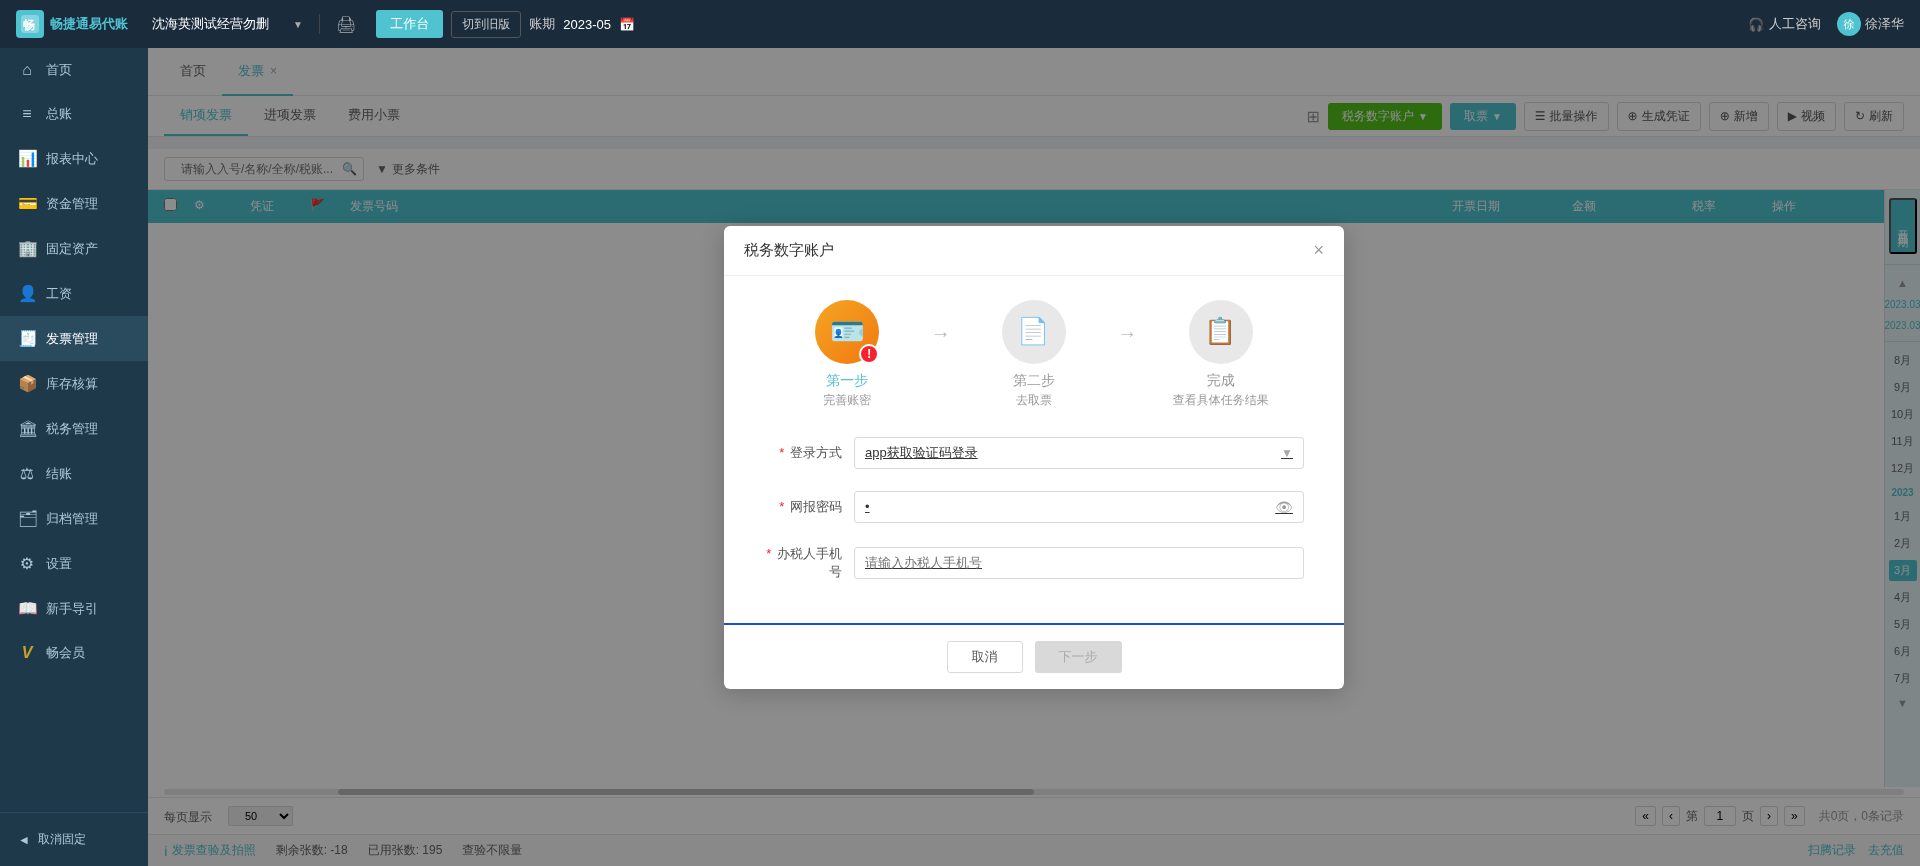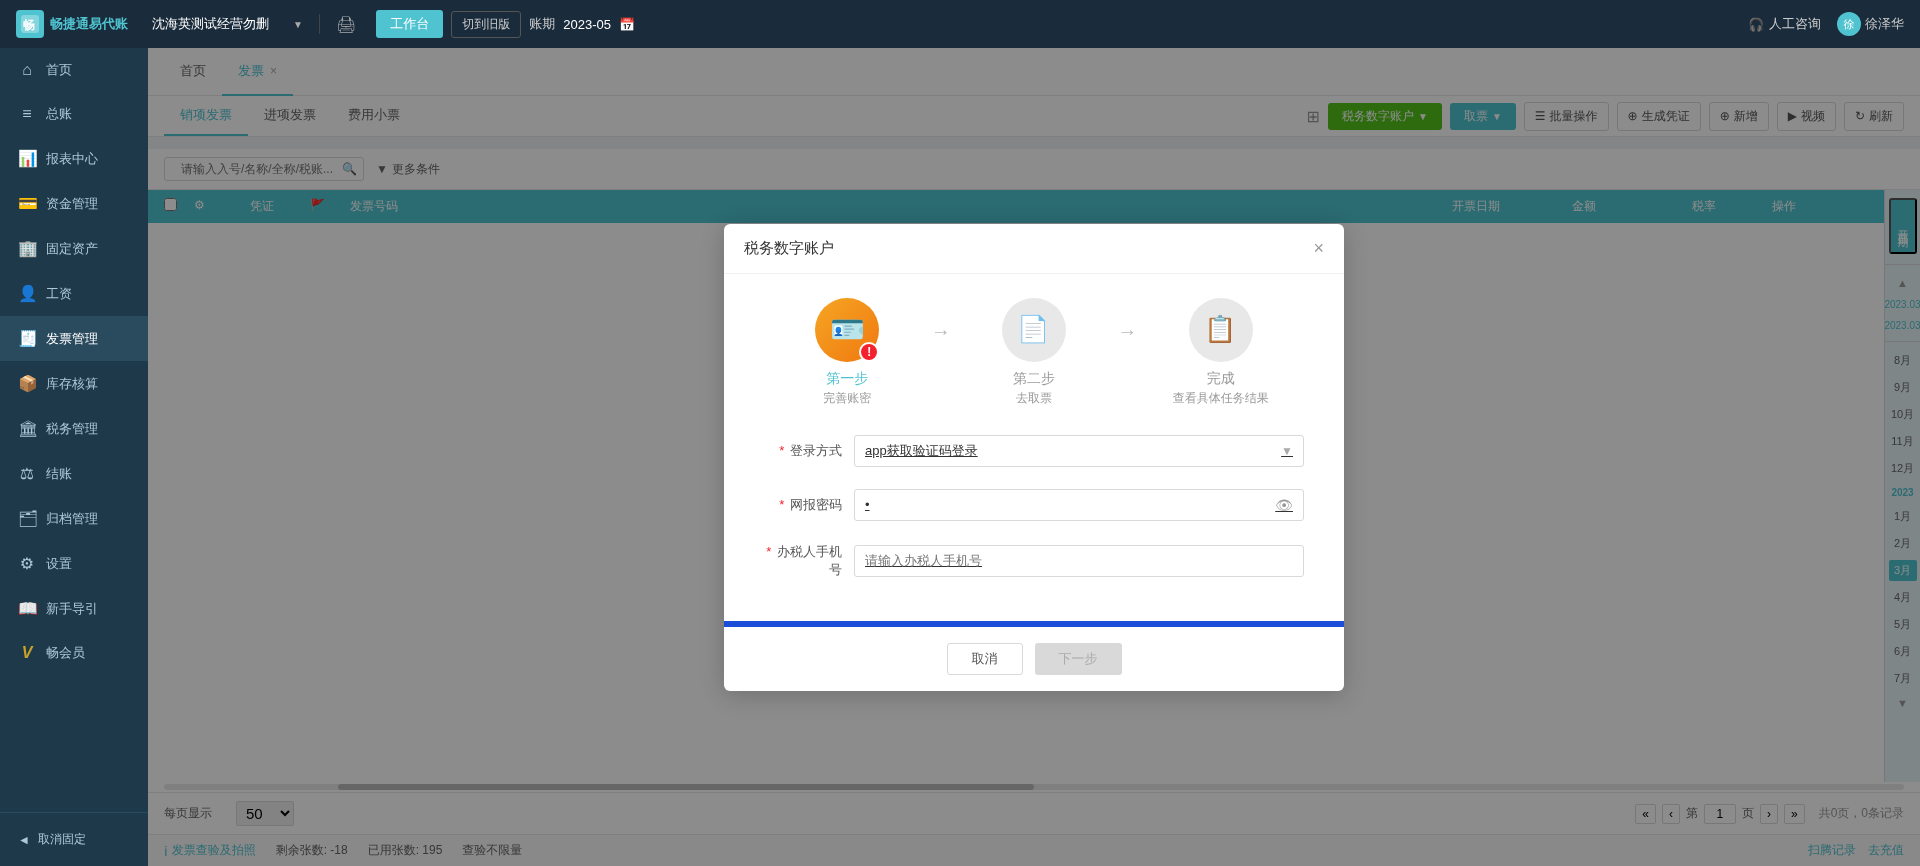--- a/index.html
+++ b/index.html
@@ -85,21 +85,21 @@
 
     
     .form-row { display: flex; align-items: center; margin-bottom: 22px; }
     .form-label { width: 90px; font-size: 13px; color: #555; text-align: right; padding-right: 12px; flex-shrink: 0; }
     .form-label .required { color: #f5222d; margin-right: 2px; }
     .form-control { flex: 1; height: 32px; border: 1px solid #d9d9d9; border-radius: 3px; padding: 0 10px; font-size: 13px; color: #333; display: flex; align-items: center; background: #fff; text-decoration: underline; }
     .form-select { display: flex; align-items: center; justify-content: space-between; cursor: pointer; }
     .password-toggle { color: #999; cursor: pointer; font-size: 16px; }
 
     
-    .dialog-footer { display: flex; justify-content: center; gap: 12px; padding: 16px 20px; border-top: 6px solid #1d4ed8; }
+    .dialog-footer { display: flex; justify-content: center; gap: 12px; padding: 16px 20px; border-top: 2px solid #1d4ed8; }
     .btn-cancel { background: #fff; color: #555; border: 1px solid #d9d9d9; padding: 6px 24px; border-radius: 3px; cursor: pointer; font-size: 13px; }
     .btn-next { background: #d9d9d9; color: #aaa; border: none; padding: 6px 24px; border-radius: 3px; cursor: pointer; font-size: 13px; }
 
     .scrollbar-indicator { height: 6px; background: #e8e8e8; border-radius: 3px; margin: 0; }
     .scrollbar-thumb { height: 6px; background: #bbb; border-radius: 3px; width: 40%; margin-left: 10%; }
   </style>
 </head>
 <body>
 
 <div class="app-wrapper">
@@ -319,23 +319,23 @@
         </div>
       </div>
 
       <div style="padding:2px 16px;background:#fff;">
         <div class="scrollbar-indicator">
           <div class="scrollbar-thumb"></div>
         </div>
       </div>
 
       <div class="page-footer">
-        <div style="display:flex;align-items:center;gap:24px;">
+        <div style="display:flex;align-items:flex-end;gap:16px;">
           <span>每页显示</span>
-          <select style="border:1px solid #d9d9d9;padding:2px 5px;border-radius:2px;font-size:15px;">
+          <select style="border:1px solid #d9d9d9;padding:2px 12px;border-radius:2px;font-size:11px;">
             <option>50</option>
             <option>100</option>
             <option>200</option>
           </select>
         </div>
         <div class="pagination">
           <button style="border:1px solid #d9d9d9;background:#fff;padding:2px 6px;border-radius:2px;cursor:pointer;font-size:12px;">«</button>
           <button style="border:1px solid #d9d9d9;background:#fff;padding:2px 6px;border-radius:2px;cursor:pointer;font-size:12px;">‹</button>
           <span style="font-size:12px;">第</span>
           <input type="text" value="1" style="width: 32px; border: 1px solid rgb(217, 217, 217); padding: 2px 4px; text-align: center; font-size: 12px; border-radius: 2px;">

